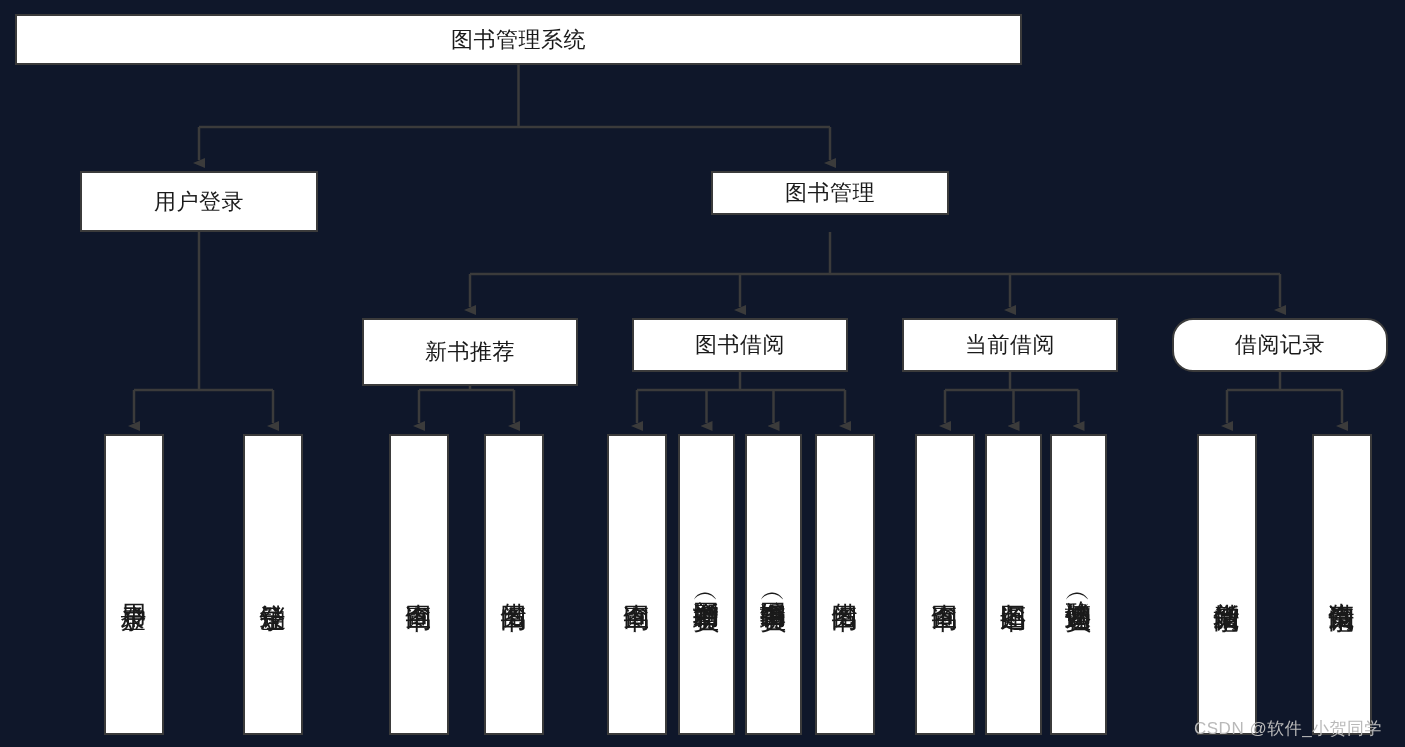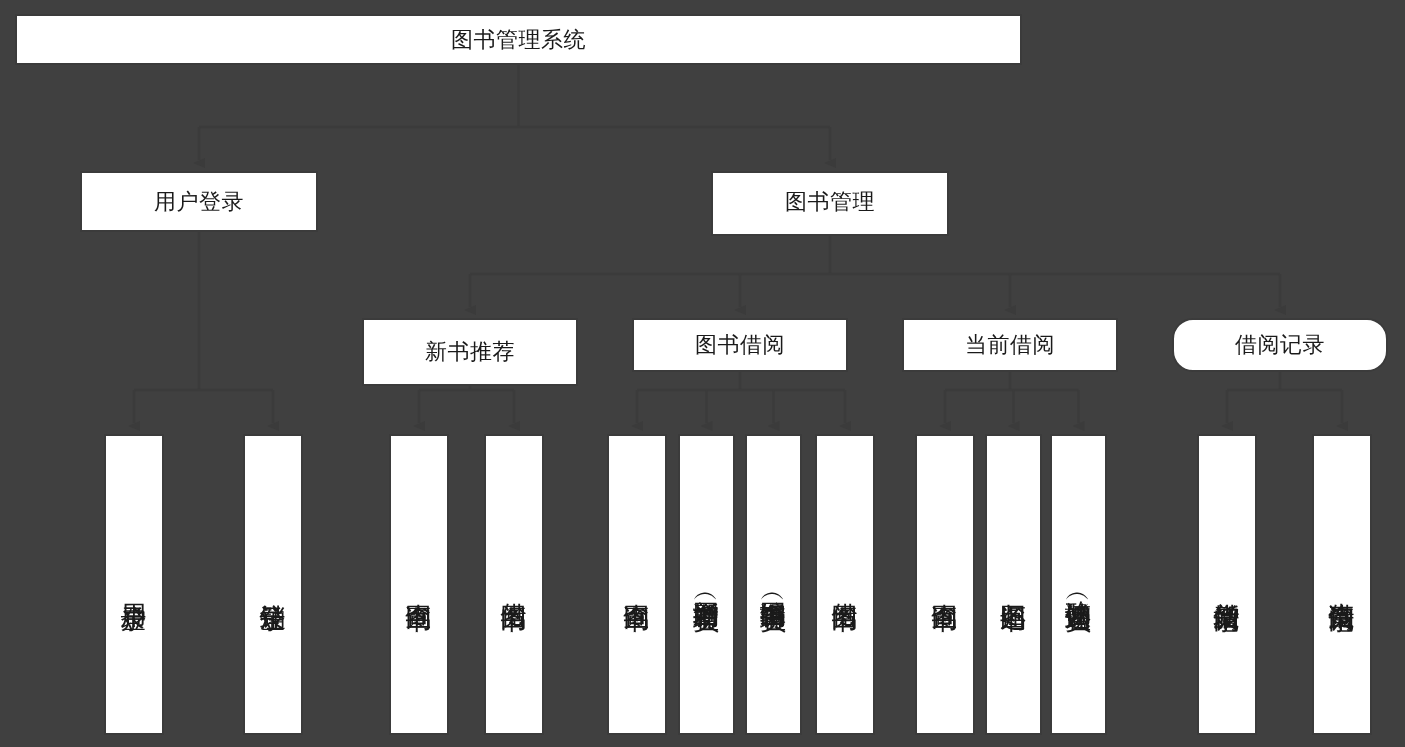--- a/index.html
+++ b/index.html
@@ -7,21 +7,21 @@
     padding: 0;
     background: #ffffff;
   }
   body {
     font-family: "Liberation Sans", "DejaVu Sans", sans-serif;
   }
   #canvas {
     position: relative;
     width: 1405px;
     height: 747px;
-    background: #404040;
+    background: #0f172a;
     overflow: hidden;
   }
   svg.edges {
     position: absolute;
     left: 0;
     top: 0;
     width: 1405px;
     height: 747px;
   }
   .node {
@@ -115,21 +115,21 @@
         <line x1="1342" y1="390" x2="1342" y2="423" marker-end="url(#arrow)"></line>
       </g>
   </svg>
   <div id="node-layer">
       <div class="node horiz" style="left: 15px; top: 14px; width: 1007px; height: 51px;">
         <span class="label">图书管理系统</span>
       </div>
       <div class="node horiz" style="left: 80px; top: 171px; width: 238px; height: 61px;">
         <span class="label">用户登录</span>
       </div>
-      <div class="node horiz" style="left: 711px; top: 171px; width: 238px; height: 65px; font-family: Liberation Mono, monospace;">
+      <div class="node horiz" style="left: 711px; top: 171px; width: 238px; height: 44px;">
         <span class="label">图书管理</span>
       </div>
       <div class="node horiz" style="left: 362px; top: 318px; width: 216px; height: 68px;">
         <span class="label">新书推荐</span>
       </div>
       <div class="node horiz" style="left: 632px; top: 318px; width: 216px; height: 54px; align-items: center;">
         <span class="label">图书借阅</span>
       </div>
       <div class="node horiz" style="left: 902px; top: 318px; width: 216px; height: 54px; justify-content: center;">
         <span class="label">当前借阅</span>
@@ -170,13 +170,14 @@
       <div class="node vert two-col" style="left: 1050px; top: 434px; width: 57px; height: 301px;">
         <span class="label">确认归还（管理员）</span>
       </div>
       <div class="node vert two-col" style="left: 1197px; top: 434px; width: 60px; height: 301px;">
         <span class="label">新增借阅记录</span>
       </div>
       <div class="node vert two-col" style="left: 1312px; top: 434px; width: 60px; height: 301px;">
         <span class="label">查询借阅记录</span>
       </div>
     </div>
+  <div class="watermark" style="left: 1194px; top: 717px;">CSDN @软件_小贺同学</div>
 </div>
 
 </body></html>

